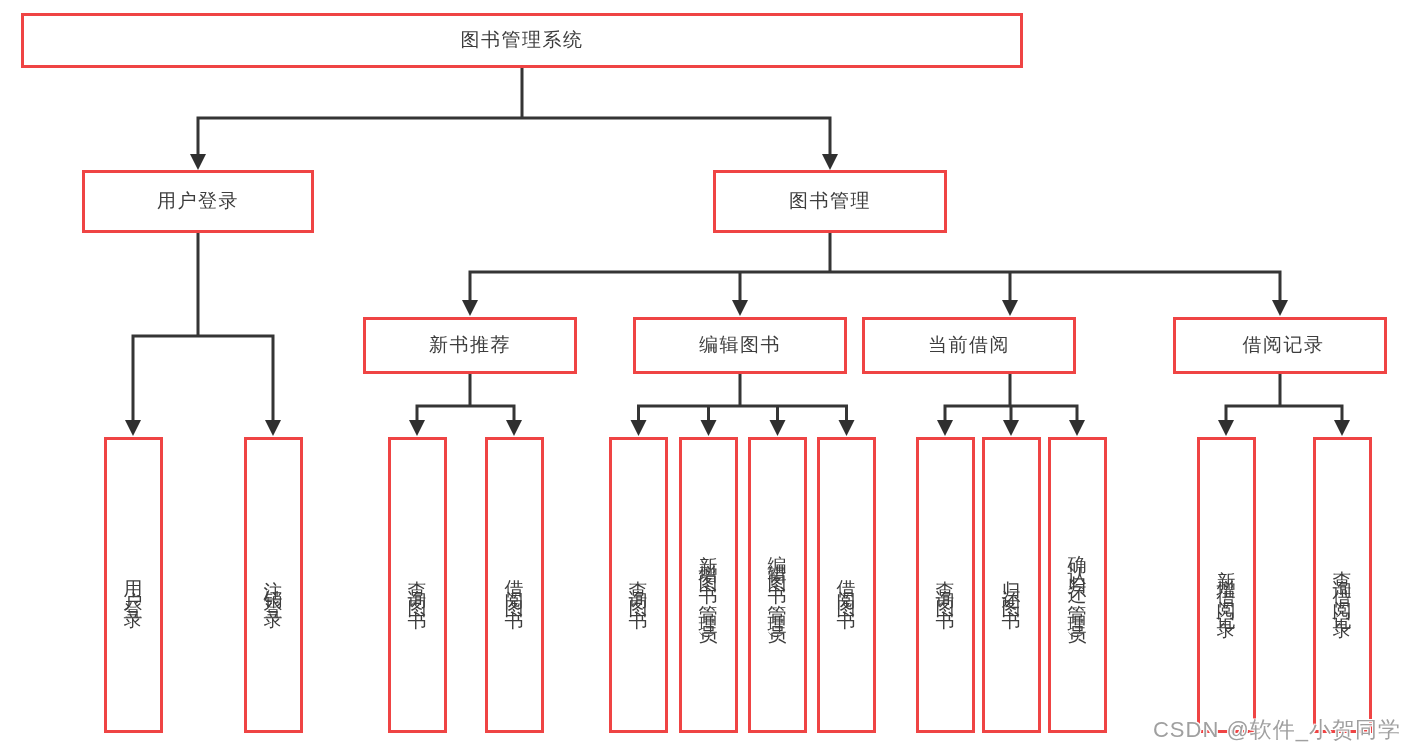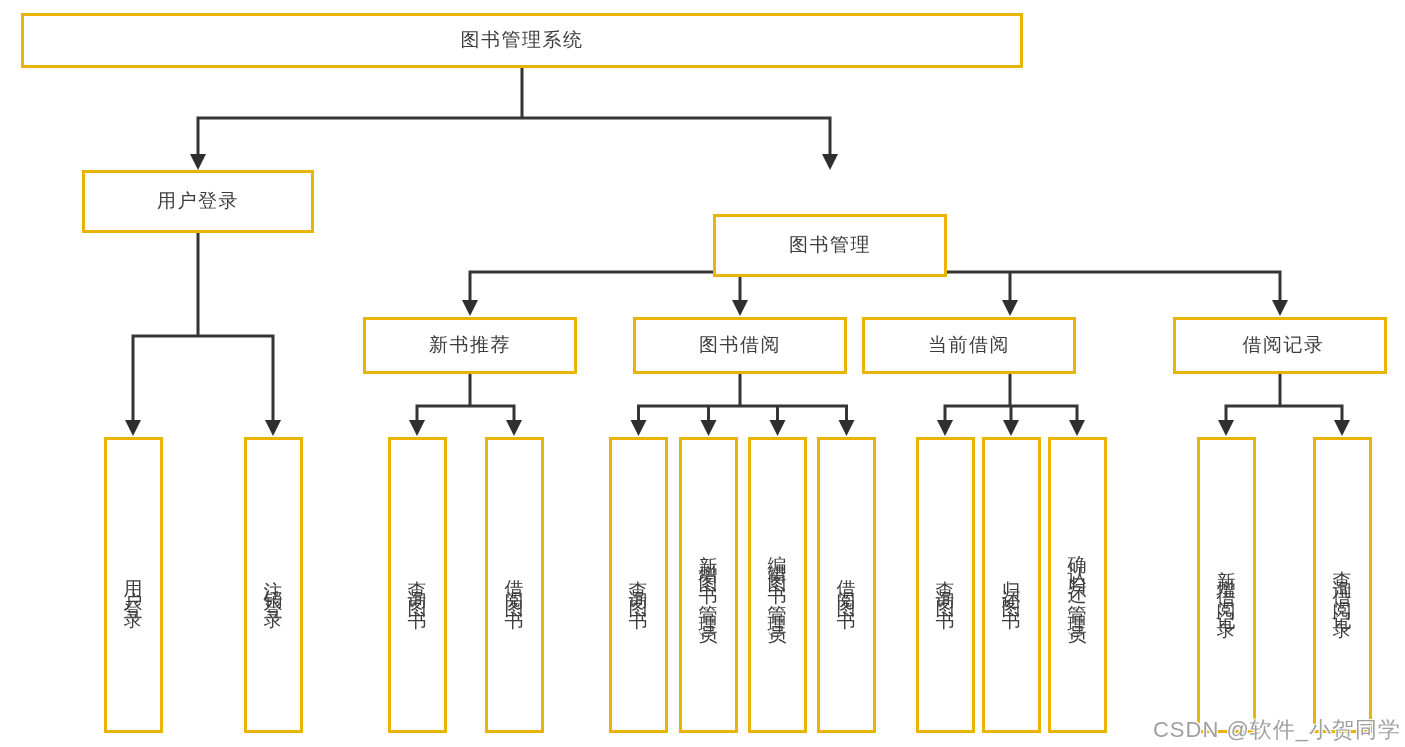--- a/index.html
+++ b/index.html
@@ -8,21 +8,21 @@
     width: 1405px;
     height: 747px;
     background: #ffffff;
     overflow: hidden;
     font-family: "Liberation Sans", "DejaVu Sans", sans-serif;
   }
   #wires { position: absolute; left: 0; top: 0; width: 1405px; height: 747px; }
   .box {
     position: absolute;
     box-sizing: border-box;
-    border: 3px solid #eab308;
+    border: 3px solid #ef4444;
     background: #ffffff;
     display: flex;
     align-items: center;
     justify-content: center;
     z-index: 2;
   }
   .box .lbl {
     font-size: 19px;
     color: #3d3d3d;
     letter-spacing: 1.5px;
@@ -97,29 +97,29 @@
     </g>
   </svg>
 
   <div class="box hbox" style="left:21px; top:13px; width:1002px; height:55px;">
     <span class="lbl">图书管理系统</span>
   </div>
 
   <div class="box hbox" style="left:82px; top:170px; width:232px; height:63px;">
     <span class="lbl">用户登录</span>
   </div>
-  <div class="box hbox" style="left:713px; top:170px; width:234px; height:63px;margin-top:44px;">
+  <div class="box hbox" style="left:713px; top:170px; width:234px; height:63px;">
     <span class="lbl">图书管理</span>
   </div>
 
   <div class="box hbox" style="left:363px; top:317px; width:214px; height:57px;text-align:right;">
     <span class="lbl">新书推荐</span>
   </div>
   <div class="box hbox" style="left:633px; top:317px; width:214px; height:57px;">
-    <span class="lbl">图书借阅</span>
+    <span class="lbl">编辑图书</span>
   </div>
   <div class="box hbox" style="left:862px; top:317px; width:214px; height:57px;">
     <span class="lbl">当前借阅</span>
   </div>
   <div class="box hbox" style="left:1173px; top:317px; width:214px; height:57px;padding-left:7px;">
     <span class="lbl">借阅记录</span>
   </div>
 
   <div class="box vbox" style="left:104px; top:437px; width:59px; height:296px;">
     <span class="lbl">用户登录</span>

